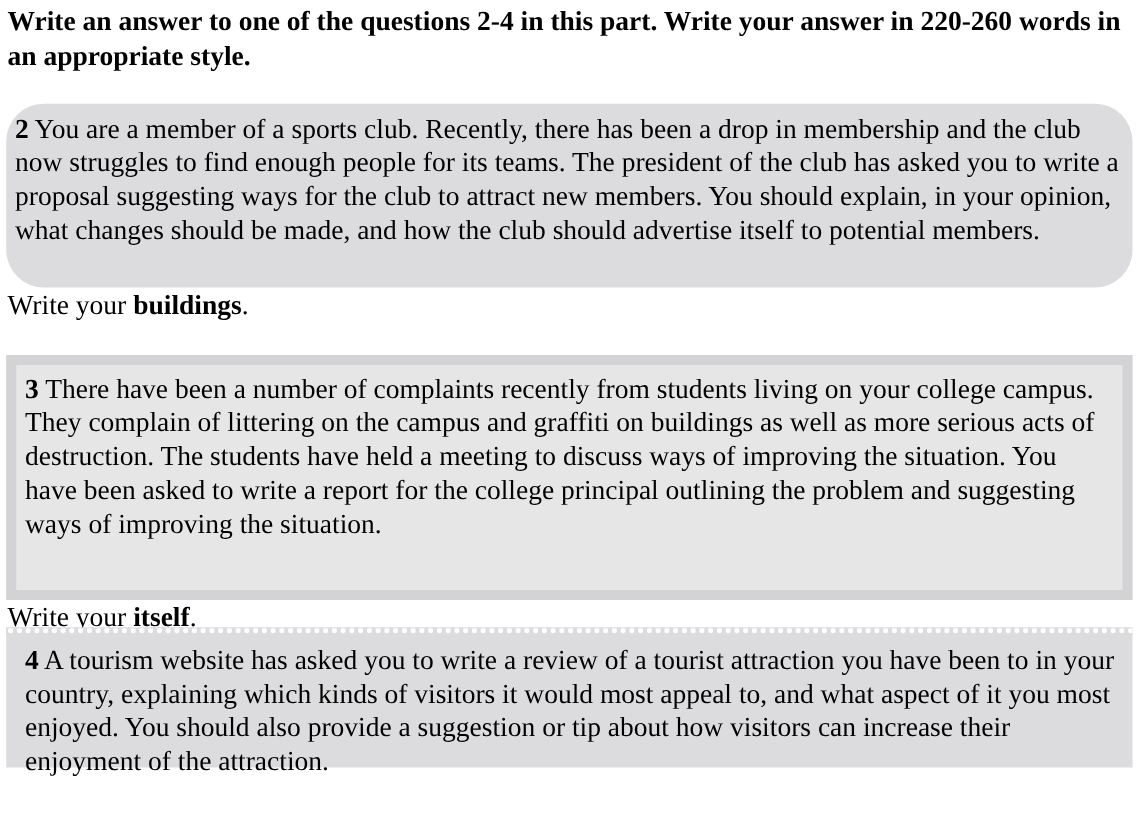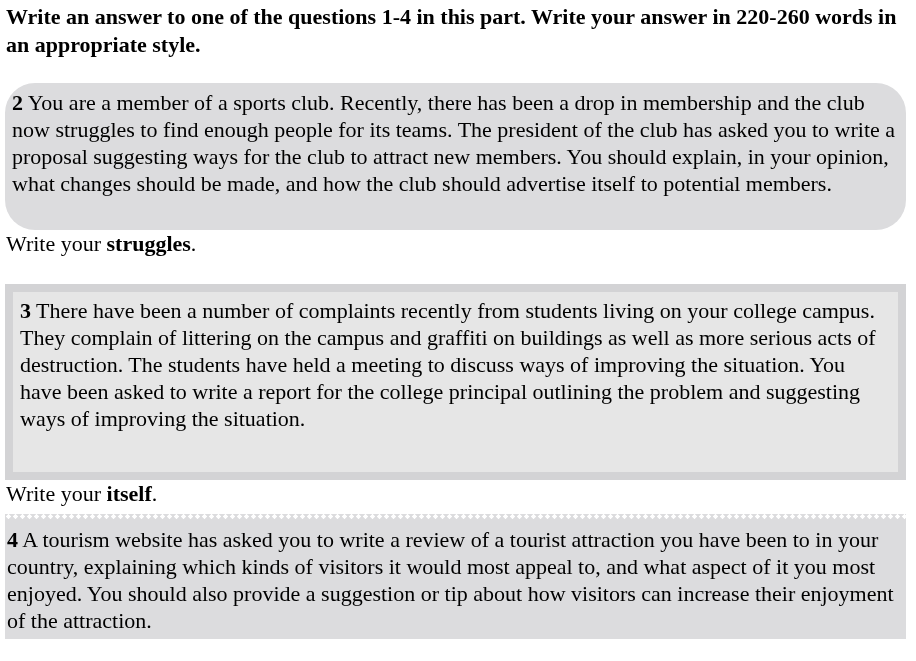--- a/index.html
+++ b/index.html
@@ -44,24 +44,23 @@
     .task-3 { top: 284px; }
     .task-3 .task-box {
       background: #e6e6e6;
       border: 8px solid #d3d3d5;
       height: 196px;
       padding: 5px 6px 4px 7px;
     }
 
     .task-4 { top: 502px; }
     .task-4 .task-box {
-      height: 125px;
-      padding: 12px 7px 4px 2px;
+      height: 112px;
+      padding: 12px 7px 4px 15px;
       position: relative;
-      margin-top: 12px;
     }
     .task-4 .task-box::before {
       content: "";
       position: absolute;
       left: 0;
       right: 0;
       top: 0;
       height: 6px;
       background-color: #dcdcde;
       background-image: radial-gradient(circle at 3.5px 2.5px, #ffffff 2px, transparent 2.3px);
@@ -80,27 +79,27 @@
       padding-left: 1px;
       line-height: 27px;
     }
     .write-line .genre {
       font-weight: bold;
     }
   </style>
 </head>
 <body>
 
-<p class="instructions">Write an answer to one of the questions 1-4 in this part. Write your answer in 220-260 words in an appropriate style.</p>
+<p class="instructions">Write an answer to one of the questions 2-4 in this part. Write your answer in 220-260 words in an appropriate style.</p>
 
 <div class="task task-2">
   <div class="task-box">
     <p class="task-text"><span class="task-number">2</span> <span>You are a member of a sports club. Recently, there has been a drop in membership and the club now struggles to find enough people for its teams. The president of the club has asked you to write a proposal suggesting ways for the club to attract new members. You should explain, in your opinion, what changes should be made, and how the club should advertise itself to potential members.</span></p>
   </div>
-  <p class="write-line"><span>Write your </span><span class="genre">struggles</span><span>.</span></p>
+  <p class="write-line"><span>Write your </span><span class="genre">buildings</span><span>.</span></p>
 </div>
 
 <div class="task task-3">
   <div class="task-box">
     <p class="task-text"><span class="task-number">3</span> <span>There have been a number of complaints recently from students living on your college campus. They complain of littering on the campus and graffiti on buildings as well as more serious acts of destruction. The students have held a meeting to discuss ways of improving the situation. You have been asked to write a report for the college principal outlining the problem and suggesting ways of improving the situation.</span></p>
   </div>
   <p class="write-line"><span>Write your </span><span class="genre">itself</span><span>.</span></p>
 </div>
 
 <div class="task task-4">

